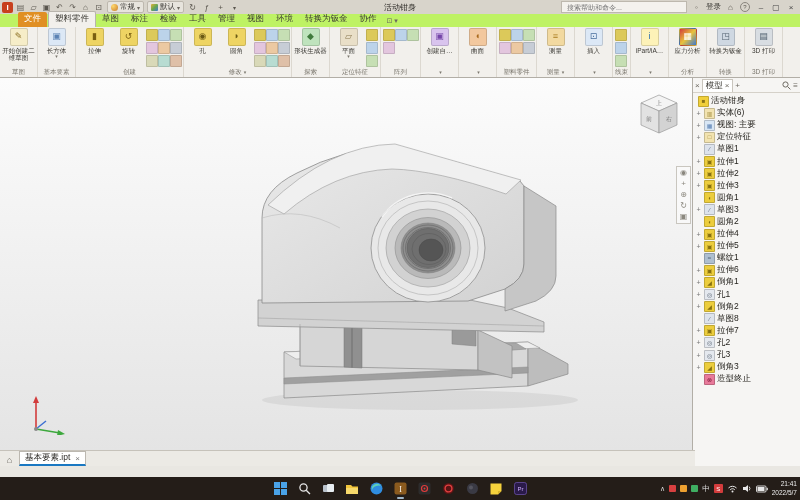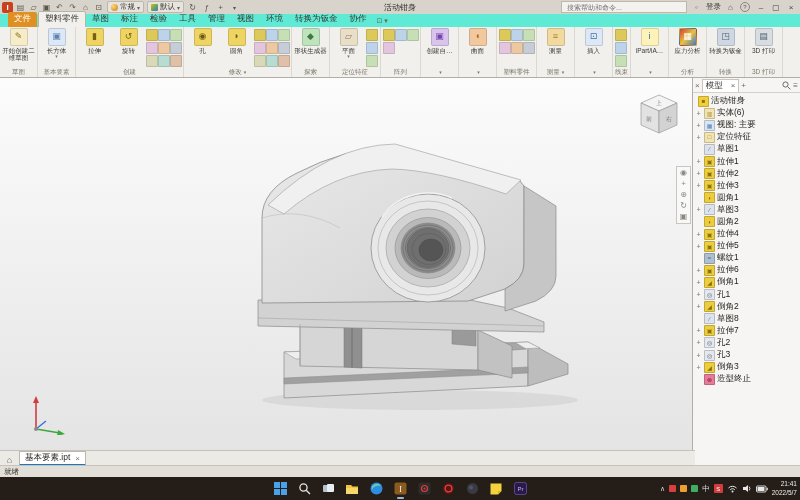--- a/index.html
+++ b/index.html
@@ -17,22 +17,22 @@
   .tb-drop .arr{font-size:6px;color:#6b675f;}
   .tb-title{position:absolute;left:0;right:0;text-align:center;font-size:8px;color:#2f2d29;pointer-events:none;}
   .tb-right{margin-left:auto;display:flex;align-items:center;gap:4px;z-index:2;}
   .searchbox{display:flex;align-items:center;background:#f4f2ee;border:1px solid #bdb8ae;height:10px;
              width:118px;padding:0 3px;}
   .searchbox input{border:none;background:transparent;font-size:7px;width:100%;outline:none;color:#555;
                    font-family:inherit;}
   .winctl{display:flex;align-items:center;gap:1px;}
   .winbtn{width:14px;height:12px;display:flex;align-items:center;justify-content:center;font-size:8px;color:#444;}
   
-  .tabrow{position:absolute;top:14px;left:0;right:0;height:13px;background:#5eead4;display:flex;
-          align-items:flex-end;padding-left:8px;}
+  .tabrow{position:absolute;top:14px;left:0;right:0;height:13px;background:#bef264;display:flex;
+          align-items:flex-end;padding-left:18px;}
   .rtab{font-size:8.5px;color:#3a3832;padding:1px 6px 2px;cursor:default;}
   .rtab.file{background:#e08f23;color:#fff;border-radius:2px 2px 0 0;margin-right:1px;}
   .rtab.active{background:#f2f0ec;border:1px solid #b8b4ac;border-bottom:none;border-radius:2px 2px 0 0;}
   .rtab.more{color:#6b675f;font-size:7px;padding:2px 4px;}
   
   .ribbon{position:absolute;top:27px;left:0;right:0;height:50px;background:#f2f0ec;
           border-bottom:1px solid #b2aea6;display:flex;overflow:hidden;}
   .rgroup{display:flex;flex-direction:column;border-right:1px solid #dcd8d0;padding:1px 2px 0;}
   .rg-body{flex:1;display:flex;align-items:flex-start;gap:1px;}
   .rg-cap{height:10px;font-size:6.5px;color:#7c786f;display:flex;align-items:center;justify-content:center;gap:2px;}
@@ -49,21 +49,21 @@
   .viewcube{position:absolute;top:12px;right:8px;}
   .navbar{position:absolute;top:88px;right:1px;width:13px;background:rgba(248,248,248,.92);
           border:1px solid #c9c6bf;display:flex;flex-direction:column;align-items:center;padding:2px 0;gap:3px;}
   .navbar span{font-size:8px;color:#8b887f;line-height:1;}
   .triad{position:absolute;left:26px;bottom:16px;}
   
   .browser{position:absolute;top:78px;left:693px;right:0;bottom:34px;background:#f6f5f3;overflow:hidden;}
   .bheader{height:14px;display:flex;align-items:center;border-bottom:1px solid #d5d1c9;padding:0 2px;gap:2px;
            font-size:8.5px;color:#3a3833;}
   .bh-x{font-size:8px;color:#6e6a62;}
-  .bh-tab{display:flex;align-items:center;gap:8px;background:#fff;border:1px solid #c9c5bd;border-bottom:none;
+  .bh-tab{display:flex;align-items:center;gap:2px;background:#fff;border:1px solid #c9c5bd;border-bottom:none;
           padding:0 3px;height:12px;}
   .bh-spacer{flex:1;}
   .tree{padding:2px 0 0 2px;}
   .trow{height:12.1px;display:flex;align-items:center;gap:2px;cursor:default;}
   .trow .exp{width:7px;text-align:center;font-size:7px;color:#777;line-height:1;}
   .ticon{width:9px;height:9px;border-radius:1px;border:1px solid rgba(0,0,0,.18);
          display:flex;align-items:center;justify-content:center;font-size:6px;}
   .tlabel{font-size:8.5px;color:#26241f;white-space:nowrap;}
   
   .docbar{position:absolute;left:0;bottom:34px;width:693px;height:15px;background:#eceae5;
@@ -611,23 +611,20 @@
   </div>
 
   <div class="docbar">
     <span class="homebtn">⌂</span>
     <div class="doctab">
       <span>基本要素.ipt</span>
       <span class="x">×</span>
     </div>
   </div>
 
-  <div class="statusbar">
-    <span>就绪</span>
-  </div>
 
   <div class="taskbar">
     <div id="tk-center" style="display:flex;gap:9px;align-items:center;">
         <div class="tkicon">
           <svg width="13" height="13">
             <rect x="0" y="0" width="6" height="6" fill="#4aa3e8"></rect>
             <rect x="7" y="0" width="6" height="6" fill="#4aa3e8"></rect>
             <rect x="0" y="7" width="6" height="6" fill="#4aa3e8"></rect>
             <rect x="7" y="7" width="6" height="6" fill="#4aa3e8"></rect>
           </svg>

